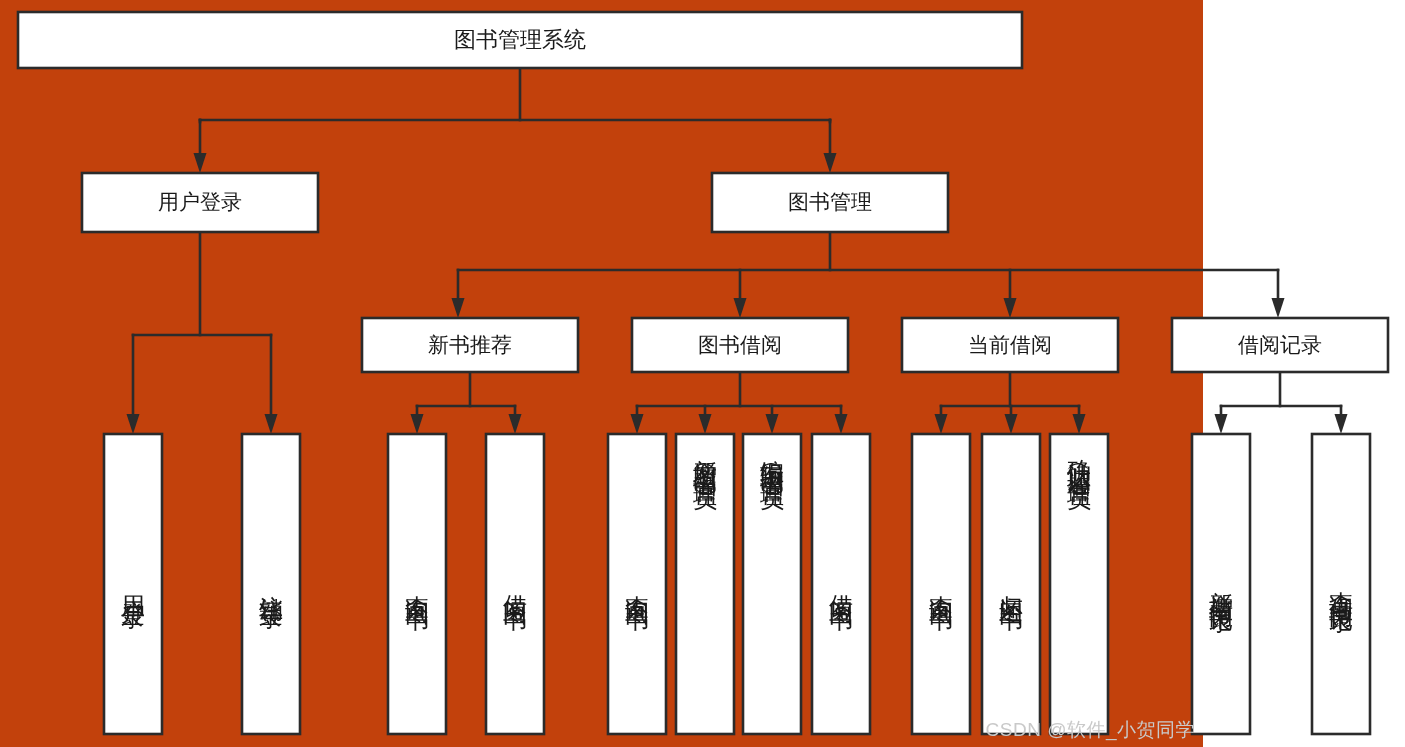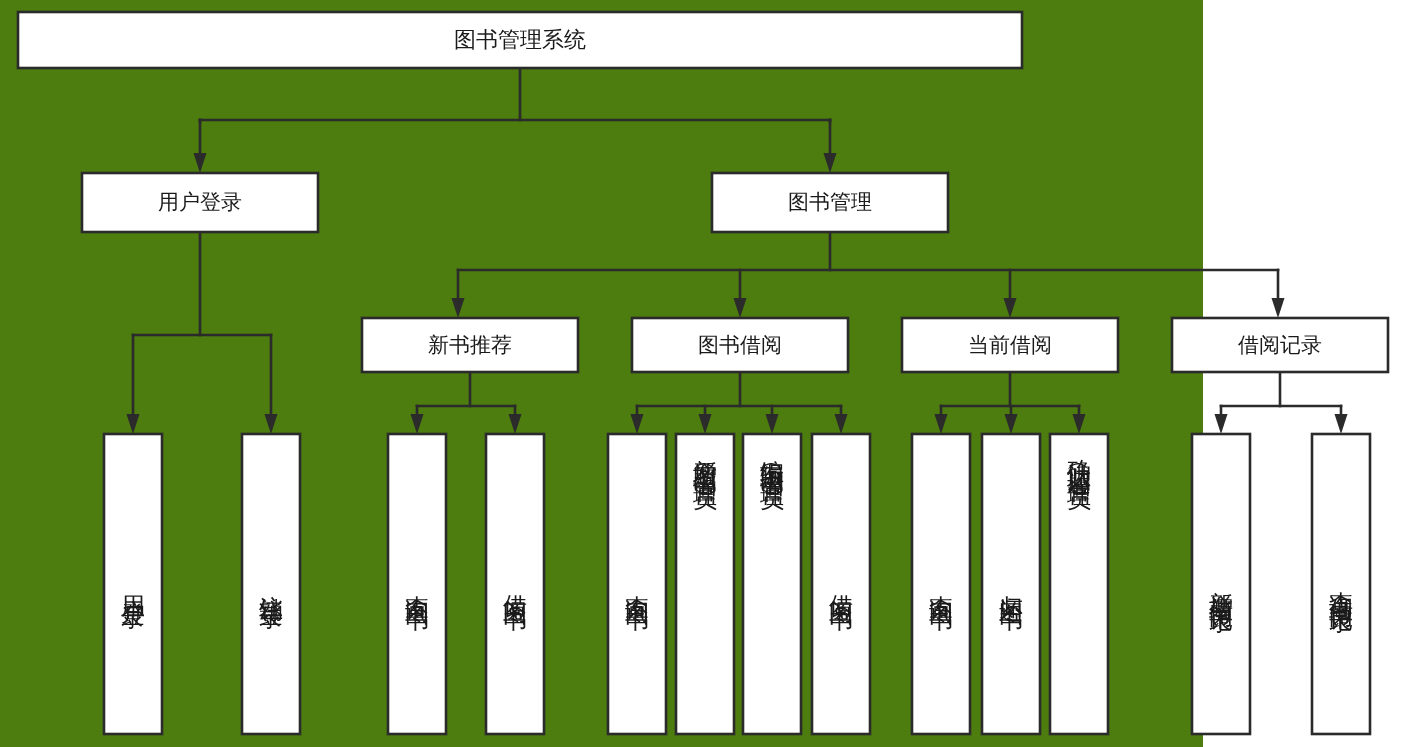--- a/index.html
+++ b/index.html
@@ -10,21 +10,21 @@
   body {
     width: 1405px;
     height: 747px;
     font-family: "Liberation Sans", "DejaVu Sans", sans-serif;
     overflow: hidden;
   }
   #diagram-root {
     position: relative;
     width: 1203px;
     height: 747px;
-    background: #4d7c0f;
+    background: #c2410c;
   }
   svg#tree-svg {
     position: absolute;
     left: 0;
     top: 0;
     width: 1405px;
     height: 747px;
     display: block;
   }
   .node-box {
@@ -184,13 +184,14 @@
       <div class="vert-label-wrap" style="left: 676px; width: 58px; height: 300px; display: flex; justify-content: flex-start; align-items: center; top: 434px; padding-top: 6px; box-sizing: border-box;">新增图书（管理员）</div>
       <div class="vert-label-wrap" style="left: 743px; width: 58px; height: 300px; display: flex; justify-content: flex-start; align-items: center; top: 434px; padding-top: 6px; box-sizing: border-box;">编辑图书（管理员）</div>
       <div class="vert-label-wrap" style="left: 812px; width: 58px; height: 300px; display: flex; justify-content: center; align-items: center; top: 434px; padding-top: 0px; box-sizing: border-box;">借阅图书</div>
       <div class="vert-label-wrap" style="left: 912px; width: 58px; height: 300px; display: flex; justify-content: center; align-items: center; top: 434px; padding-top: 0px; box-sizing: border-box;">查询图书</div>
       <div class="vert-label-wrap" style="left: 982px; width: 58px; height: 300px; display: flex; justify-content: center; align-items: center; top: 434px; padding-top: 0px; box-sizing: border-box;">归还图书</div>
       <div class="vert-label-wrap" style="left: 1050px; width: 58px; height: 300px; display: flex; justify-content: flex-start; align-items: center; top: 434px; padding-top: 6px; box-sizing: border-box;">确认归还（管理员）</div>
       <div class="vert-label-wrap" style="left: 1192px; width: 58px; height: 300px; display: flex; justify-content: center; align-items: center; top: 434px; padding-top: 0px; box-sizing: border-box;">新增借阅记录</div>
       <div class="vert-label-wrap" style="left: 1312px; width: 58px; height: 300px; display: flex; justify-content: center; align-items: center; top: 434px; padding-top: 0px; box-sizing: border-box;">查询借阅记录</div>
     </div>
 
+  <div id="watermark">CSDN @软件_小贺同学</div>
 </div>
 
 </body></html>

